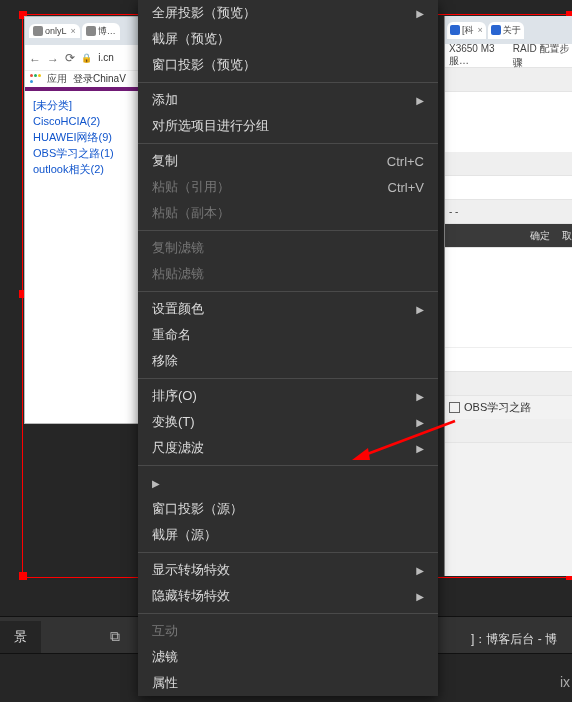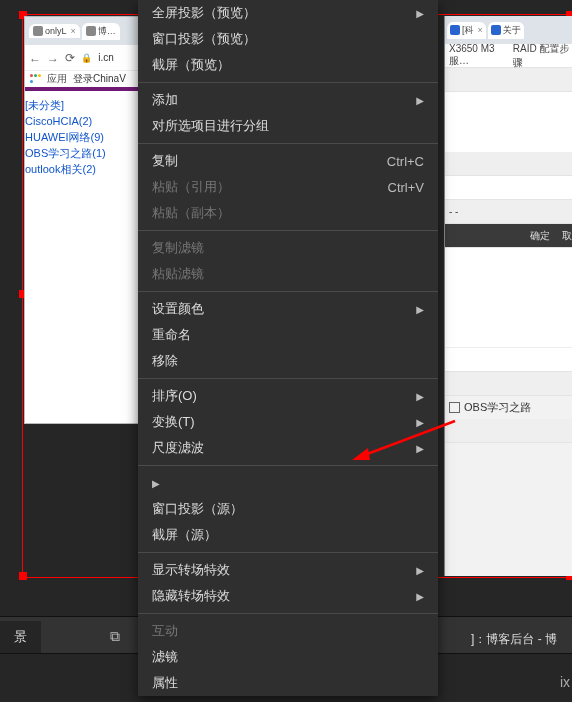--- a/index.html
+++ b/index.html
@@ -18,21 +18,21 @@
     .browser-capture .addr .lock { font-size:9px; color:#555;}
     .browser-capture .addr .url { font-size:10px; color:#333;}
     .browser-capture .bookbar { height: 20px; background:#fff; border-bottom:4px solid #701a75; display:flex; align-items:center; gap:6px; padding-left:4px;}
     .browser-capture .bookbar .dots { width:12px; height:12px; display:flex; flex-wrap:wrap;}
     .browser-capture .bookbar .dots span{width:3px;height:3px;margin:0.5px;border-radius:50%;}
     .browser-capture .bookbar .dots span:nth-child(1){background:#e74c3c;}
     .browser-capture .bookbar .dots span:nth-child(2){background:#27ae60;}
     .browser-capture .bookbar .dots span:nth-child(3){background:#f1c40f;}
     .browser-capture .bookbar .dots span:nth-child(4){background:#3498db;}
     .browser-capture .bookbar .bk-label { font-size:10px; color:#444;}
-    .browser-capture .sidebar-list { padding:6px 0; font-size:11px; color:#1155cc; line-height:16px;}
+    .browser-capture .sidebar-list { padding:6px 8px; font-size:11px; color:#1155cc; line-height:16px;}
     .browser-capture .sidebar-list div { white-space:nowrap; overflow:hidden; text-overflow:ellipsis;}
 
     
     .right-capture { position: absolute; right: 0; top: 16px; width: 128px; height: 560px; background: #f2f2f2; border-left: 1px solid #888;}
     .right-capture .tabs { height:28px; background:#dde3e9; display:flex; align-items:center; gap:2px; padding-left:2px;}
     .right-capture .tab { background:#fff; border-radius:6px 6px 0 0; font-size:9px; color:#444; padding:2px 3px; display:flex; align-items:center; gap:2px; max-width:58px; overflow:hidden; white-space:nowrap;}
     .right-capture .tab .fav { width:10px;height:10px;background:#2965d1;border-radius:2px;display:inline-block;}
     .right-capture .strip { height:24px; background:#fff; border-bottom:1px solid #e4e4e4; font-size:10px; color:#444; display:flex; align-items:center; padding-left:4px;}
     .right-capture .gray { background:#efefef;}
     .right-capture .dark { background:#3a3a3a; color:#ddd; justify-content:flex-end; gap:12px; }
@@ -156,24 +156,24 @@
   </div>
   <div class="bottom-title">]：博客后台 - 博</div>
   <div class="tiny-label">ix</div>
 
   <div class="ctx">
     <div class="item">
         <span>全屏投影（预览）</span>
         <span class="sub-arrow">▶</span>
       </div>
     <div class="item">
+        <span>截屏（预览）</span>
+      </div>
+    <div class="item">
         <span>窗口投影（预览）</span>
-      </div>
-    <div class="item">
-        <span>截屏（预览）</span>
       </div>
     <div class="sep"></div>
     <div class="item">
         <span>添加</span>
         <span class="sub-arrow">▶</span>
       </div>
     <div class="item">
         <span>对所选项目进行分组</span>
       </div>
     <div class="sep"></div>

